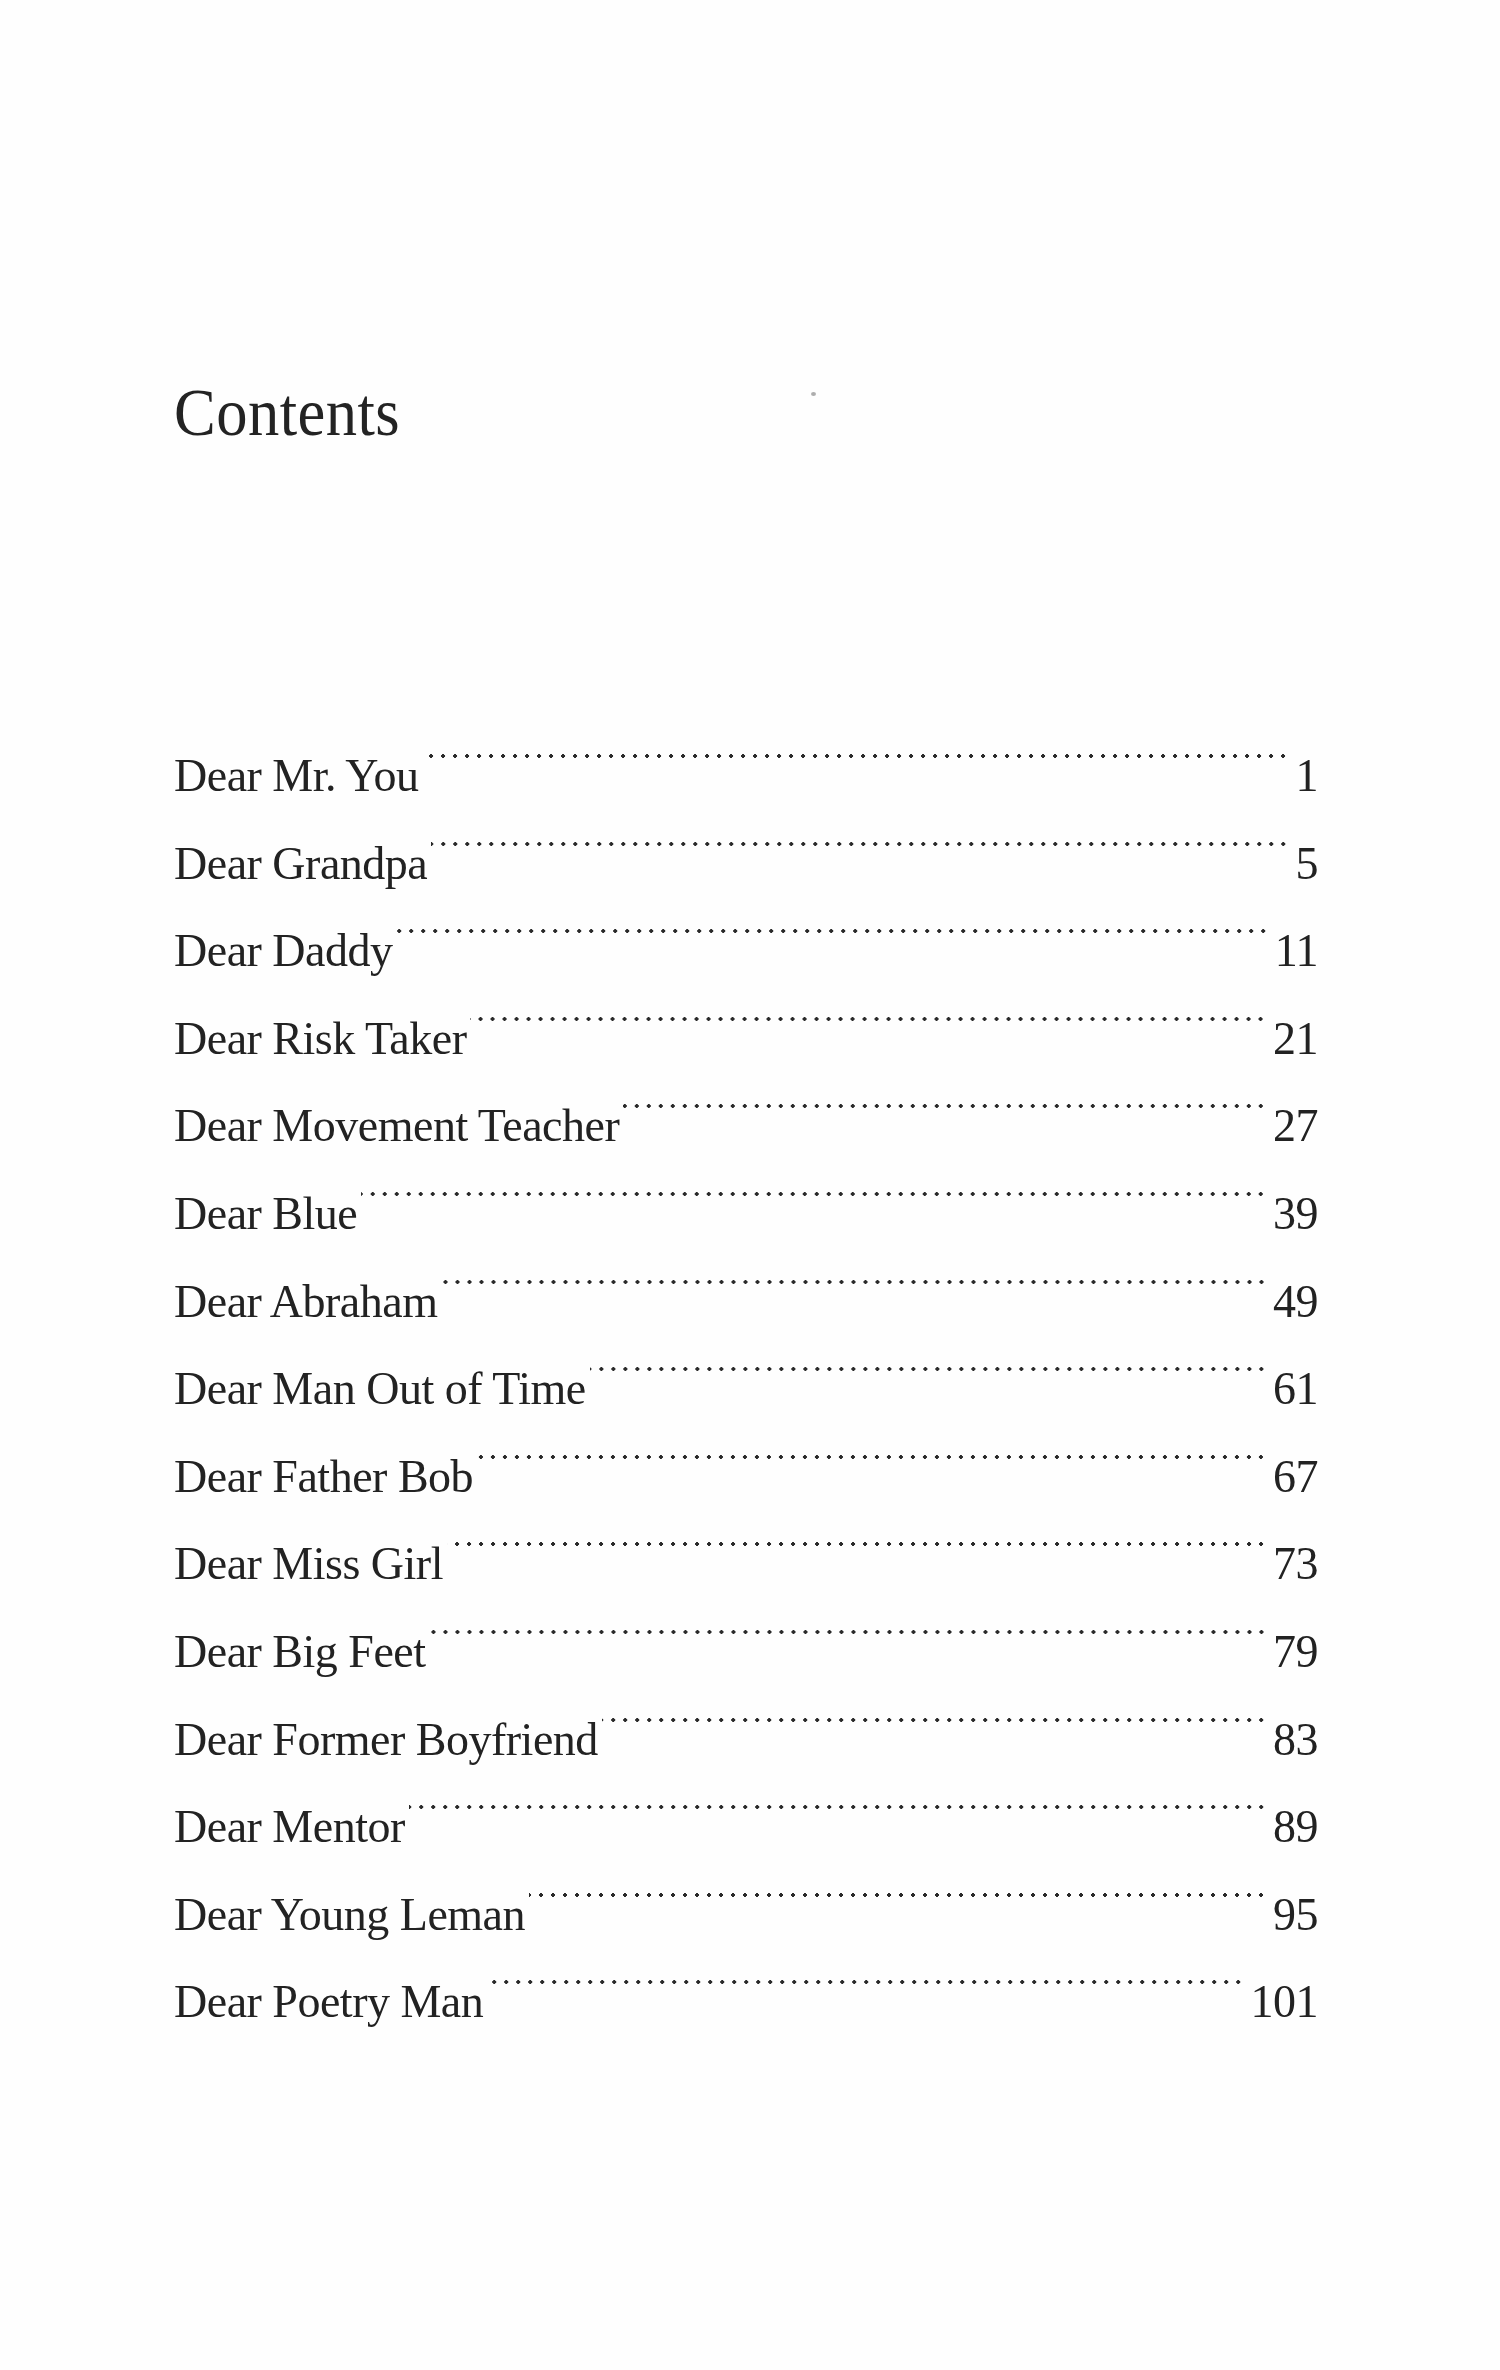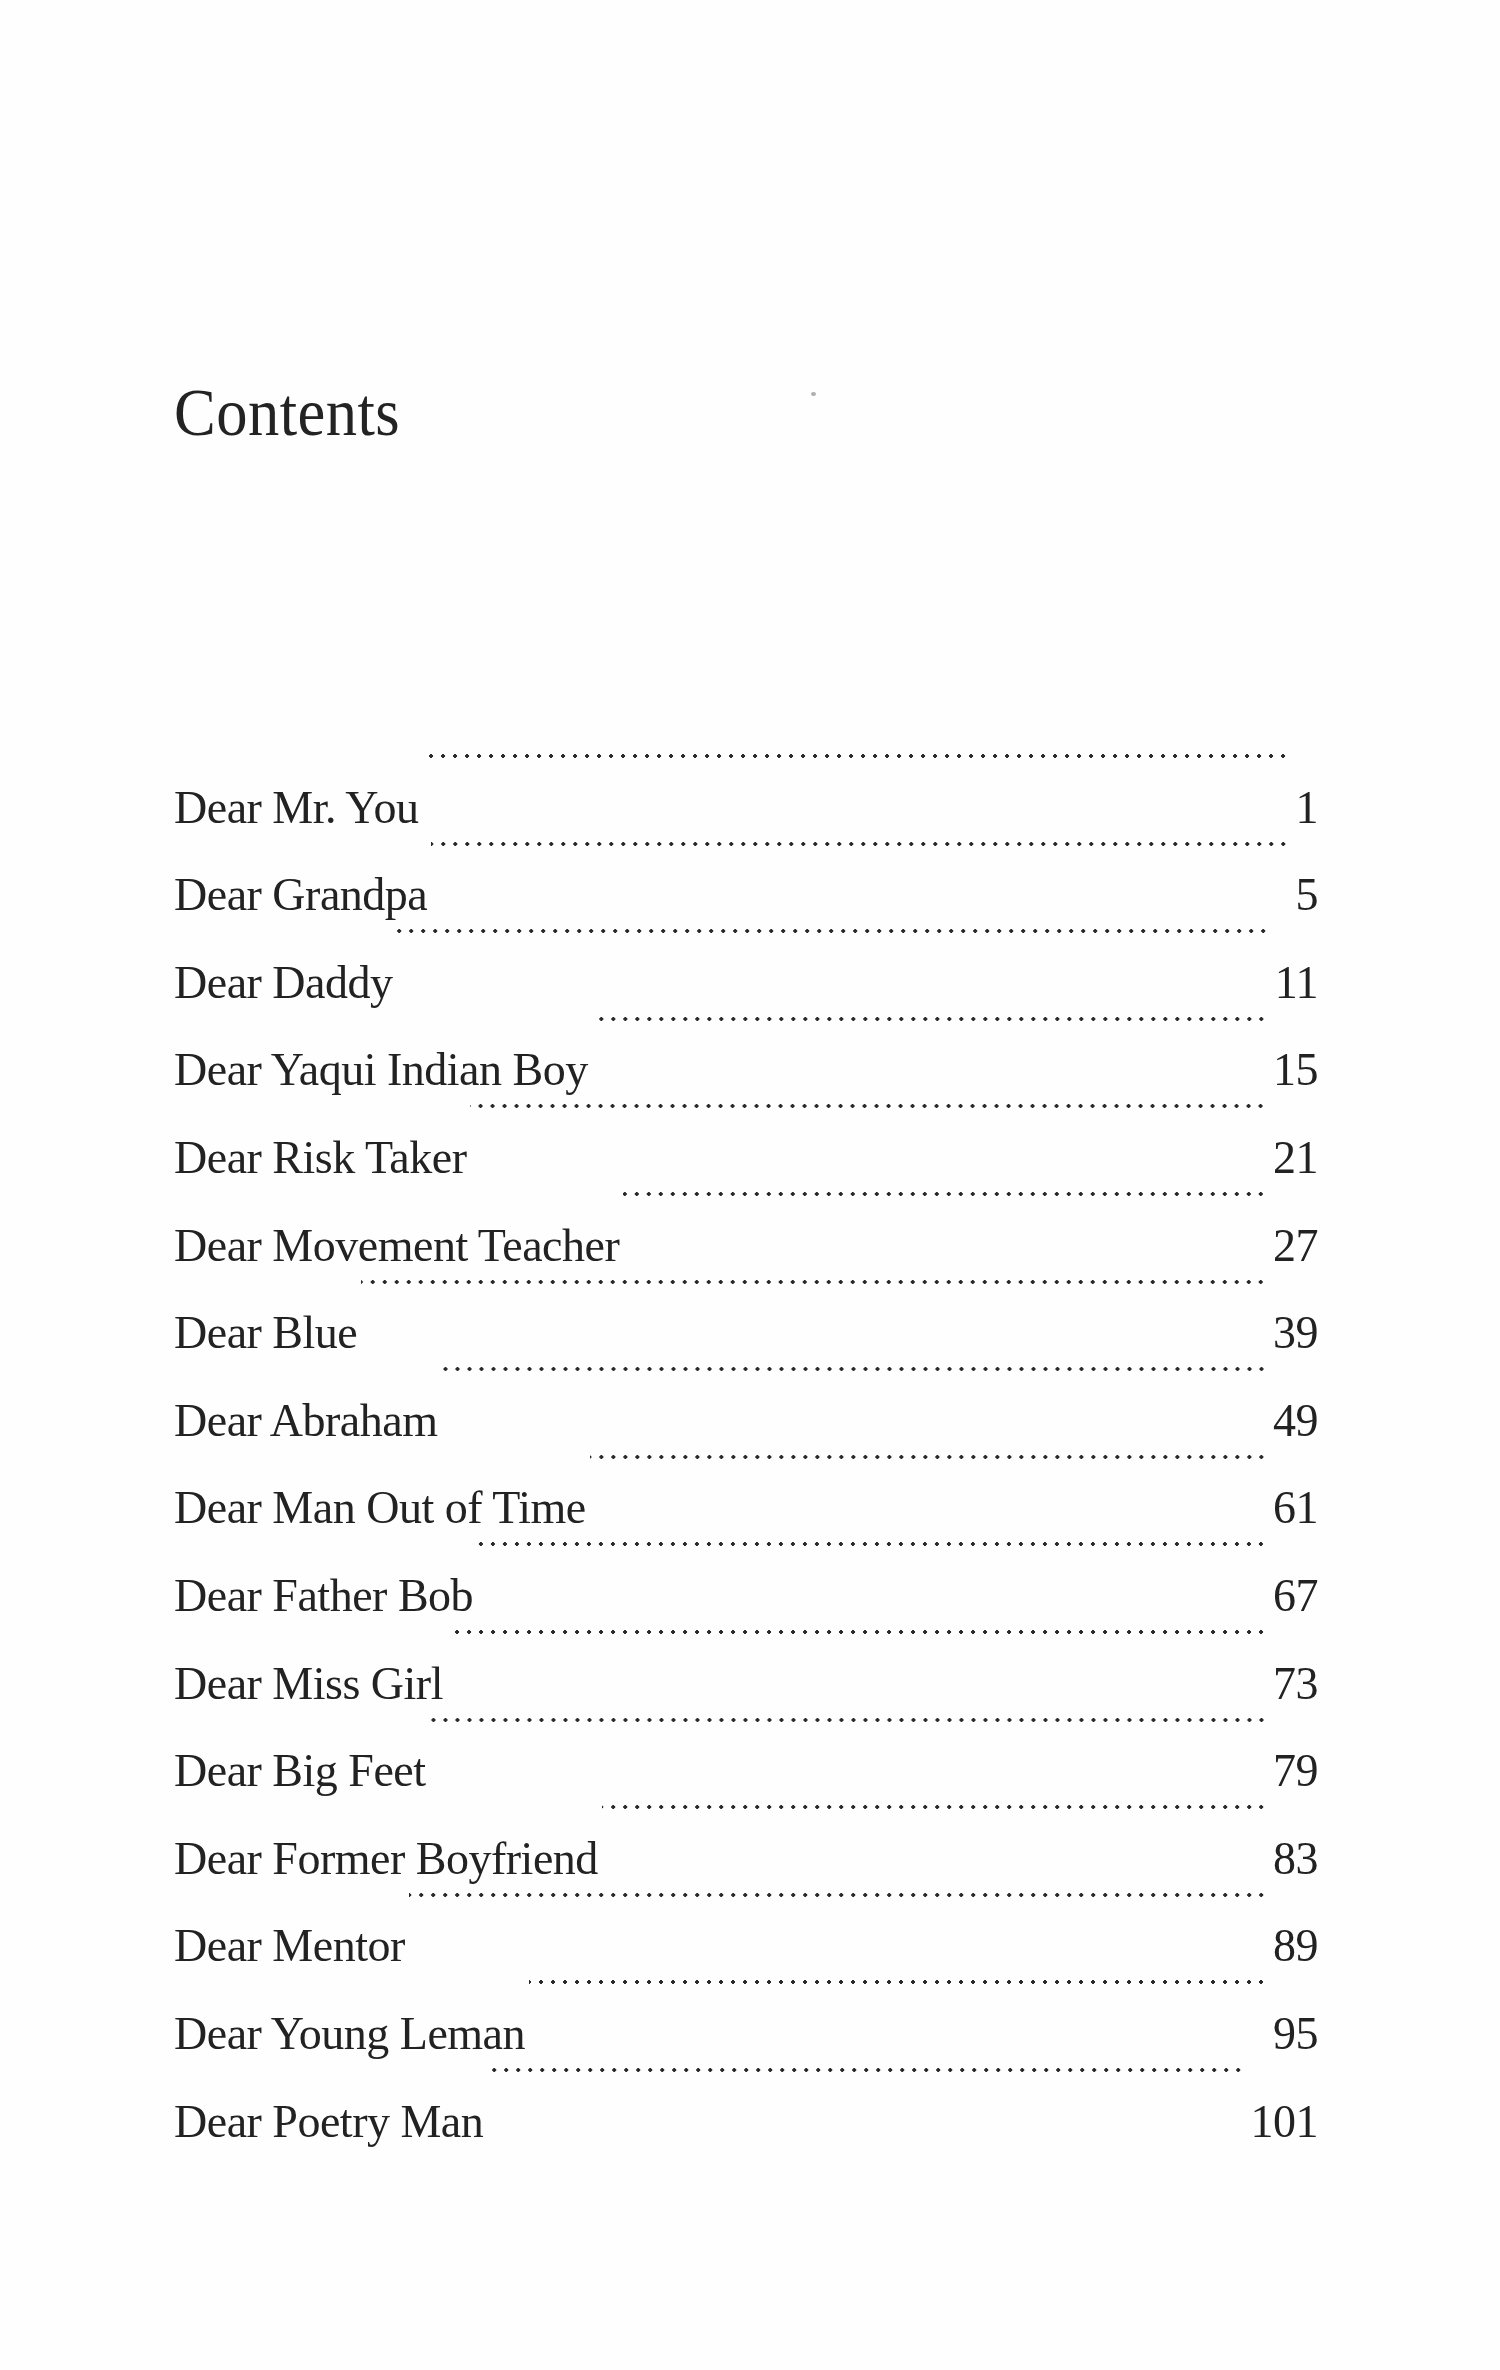--- a/index.html
+++ b/index.html
@@ -50,21 +50,21 @@
       position: absolute;
       left: 174px;
       top: 748px;
       width: 1144px;
       margin: 0;
       padding: 0;
       list-style: none;
     }
     .toc-entry {
       display: flex;
-      align-items: flex-end;
+      align-items: flex-start;
       height: 87.6px;
       font-size: 46px;
       line-height: 56px;
       color: #222222;
     }
     .toc-title {
       white-space: nowrap;
       letter-spacing: -0.5px;
       transform-origin: left center;
     }
@@ -102,25 +102,20 @@
     </li>
     <li class="toc-entry">
       <span class="toc-title">Dear Grandpa</span>
       <span class="toc-leader"></span>
       <span class="toc-page">5</span>
     </li>
     <li class="toc-entry">
       <span class="toc-title">Dear Daddy</span>
       <span class="toc-leader"></span>
       <span class="toc-page">11</span>
-    </li>
-    <li class="toc-entry">
-      <span class="toc-title">Dear Yaqui Indian Boy</span>
-      <span class="toc-leader"></span>
-      <span class="toc-page">15</span>
     </li>
     <li class="toc-entry">
       <span class="toc-title">Dear Risk Taker</span>
       <span class="toc-leader"></span>
       <span class="toc-page">21</span>
     </li>
     <li class="toc-entry">
       <span class="toc-title">Dear Movement Teacher</span>
       <span class="toc-leader"></span>
       <span class="toc-page">27</span>

